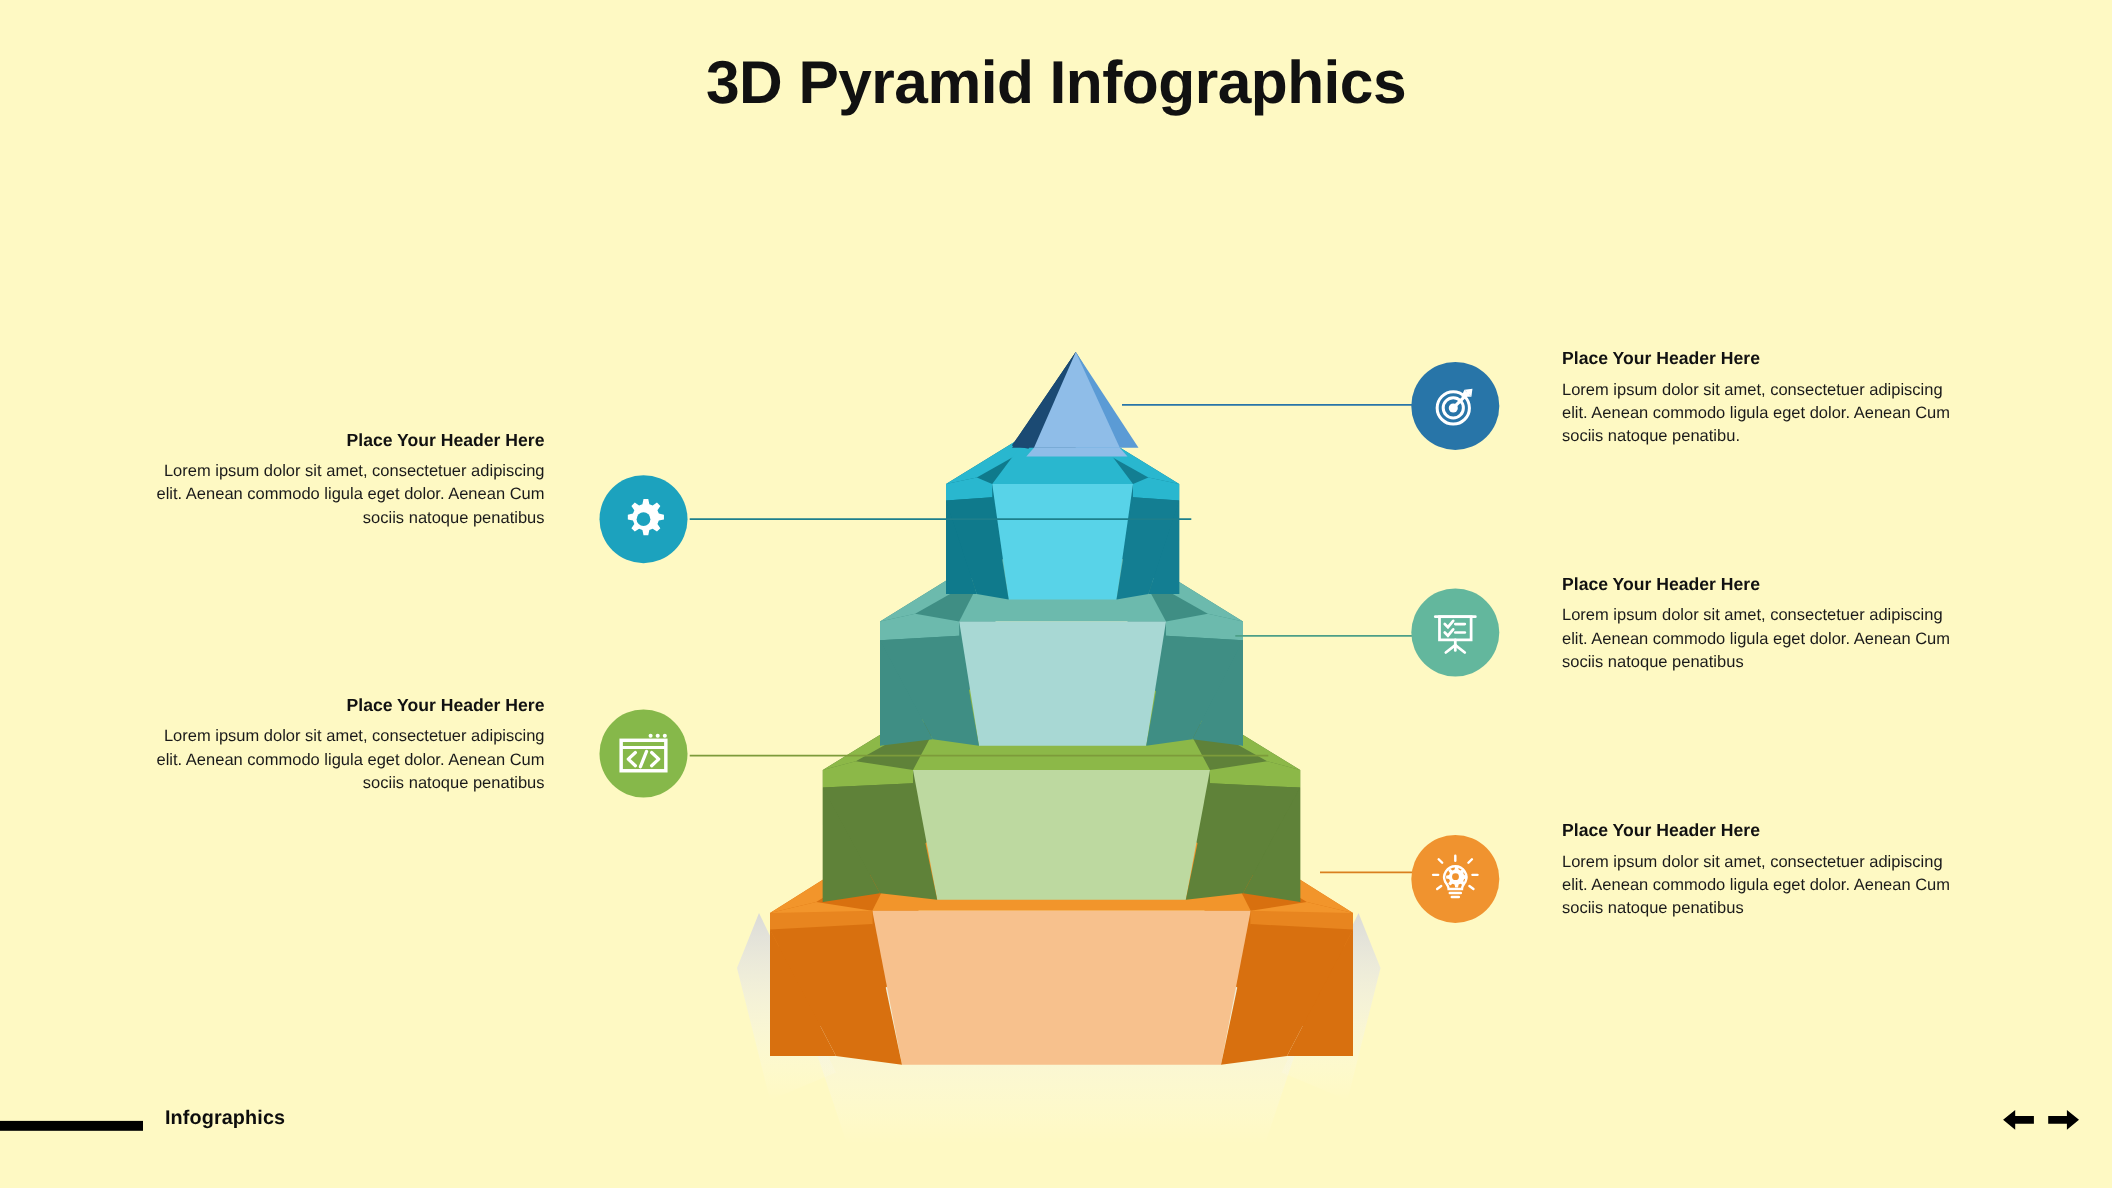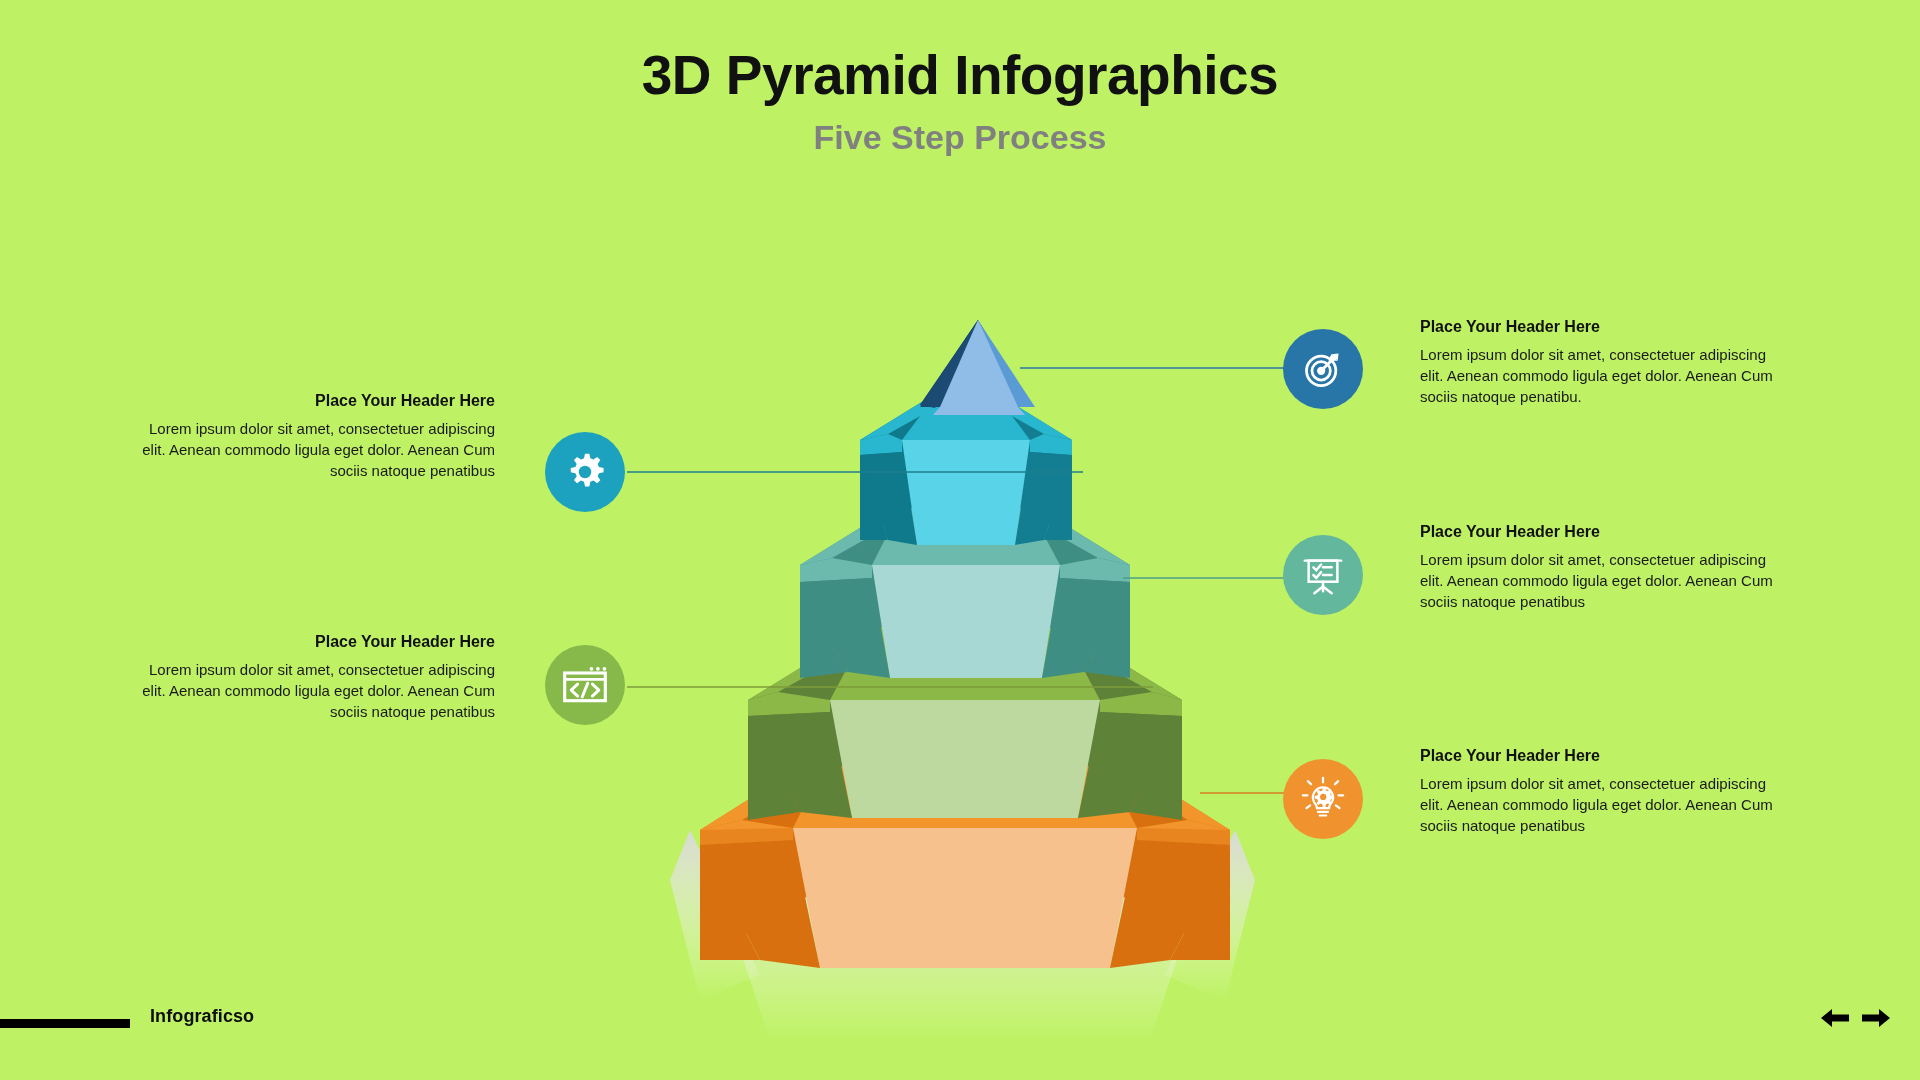--- a/index.html
+++ b/index.html
@@ -11,21 +11,21 @@
   body {
     font-family: "Liberation Sans", sans-serif;
     width: 1920px;
     height: 1080px;
     overflow: hidden;
   }
   #slide {
     position: relative;
     width: 1920px;
     height: 1080px;
-    background: #bef264;
+    background: #fef9c3;
   }
 
   
   #title-block {
     position: absolute;
     top: 46px;
     left: 0;
     width: 1920px;
     text-align: center;
   }
@@ -118,21 +118,20 @@
   }
   .nav-arrow { cursor: pointer; }
 </style>
 </head>
 <body>
 
 <div id="slide">
 
   <div id="title-block">
     <h1 id="page-title">3D Pyramid Infographics</h1>
-    <h2 id="page-subtitle">Five Step Process</h2>
   </div>
 
   <svg id="pyramid-stage" viewBox="0 0 1920 1080" width="1920" height="1080" aria-hidden="true">
 
     <defs>
       <linearGradient id="shadowGrad" x1="0" y1="0" x2="0" y2="1">
         <stop offset="0%" stop-color="#d9d9d9" stop-opacity="0.95"></stop>
         <stop offset="100%" stop-color="#ffffff" stop-opacity="0"></stop>
       </linearGradient>
     </defs>
@@ -328,21 +327,21 @@
     <p class="info-header">Place Your Header Here</p>
     <p class="info-body">Lorem ipsum dolor sit amet, consectetuer adipiscing elit. Aenean commodo ligula eget dolor. Aenean Cum sociis natoque penatibus</p>
   </div>
 
   <div class="info-block right" id="block-5" style="left:1420px; top:733px;">
     <p class="info-header">Place Your Header Here</p>
     <p class="info-body">Lorem ipsum dolor sit amet, consectetuer adipiscing elit. Aenean commodo ligula eget dolor. Aenean Cum sociis natoque penatibus</p>
   </div>
 
   <div id="footer-bar"></div>
-  <div id="footer-brand">Infograficso</div>
+  <div id="footer-brand">Infographics</div>
 
   <div id="nav-arrows">
     <svg class="nav-arrow" width="32" height="24" viewBox="0 0 32 24">
       <path d="M13 3 L2 12 L13 21 L13 15.5 L30 15.5 L30 8.5 L13 8.5 Z" fill="#000000"></path>
     </svg>
     <svg class="nav-arrow" width="32" height="24" viewBox="0 0 32 24">
       <path d="M19 3 L30 12 L19 21 L19 15.5 L2 15.5 L2 8.5 L19 8.5 Z" fill="#000000"></path>
     </svg>
   </div>
 

